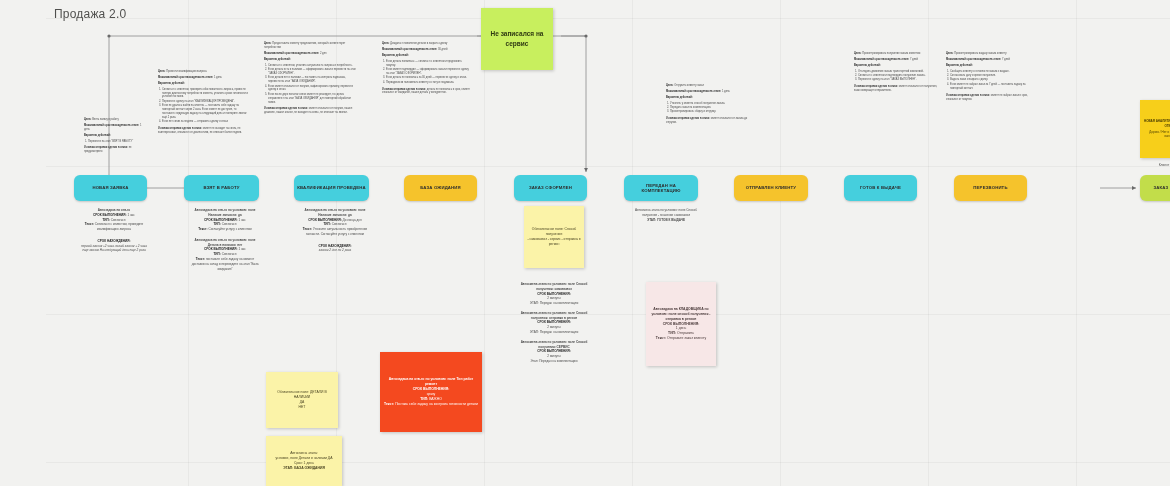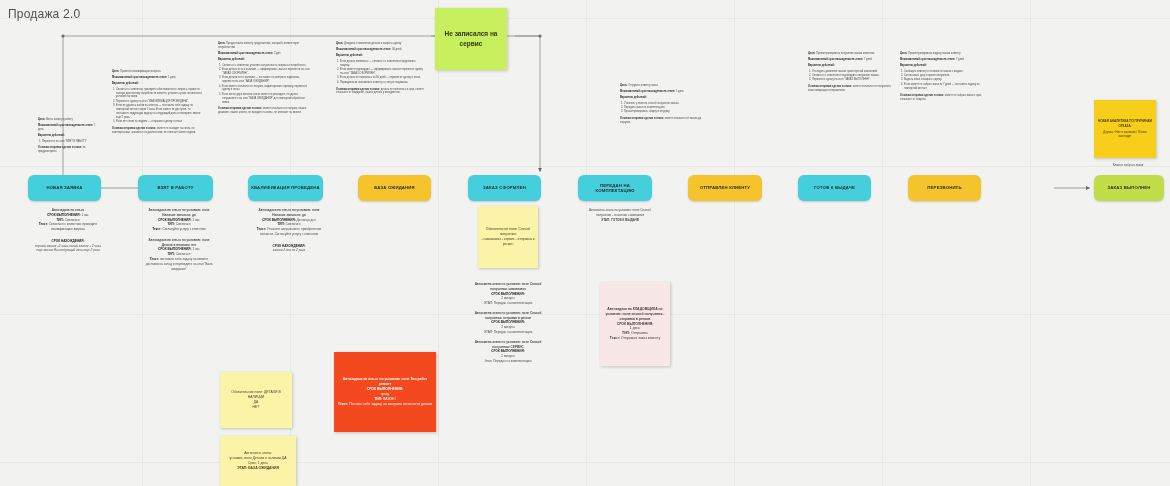--- a/index.html
+++ b/index.html
@@ -20,20 +20,21 @@
   
   #board {
     position: absolute;
     inset: 0;
     background-color: #f2f2f0;
     background-image:
       linear-gradient(to right, rgba(0,0,0,0.045) 1px, transparent 1px),
       linear-gradient(to bottom, rgba(0,0,0,0.045) 1px, transparent 1px);
     background-size: 148px 148px;
     background-position: -6px 18px;
+    margin-left: 46px;
   }
 
   #board-title {
     position: absolute;
     left: 8px;
     top: 7px;
     font-size: 12px;
     color: #50504e;
     letter-spacing: .2px;
     white-space: nowrap;

